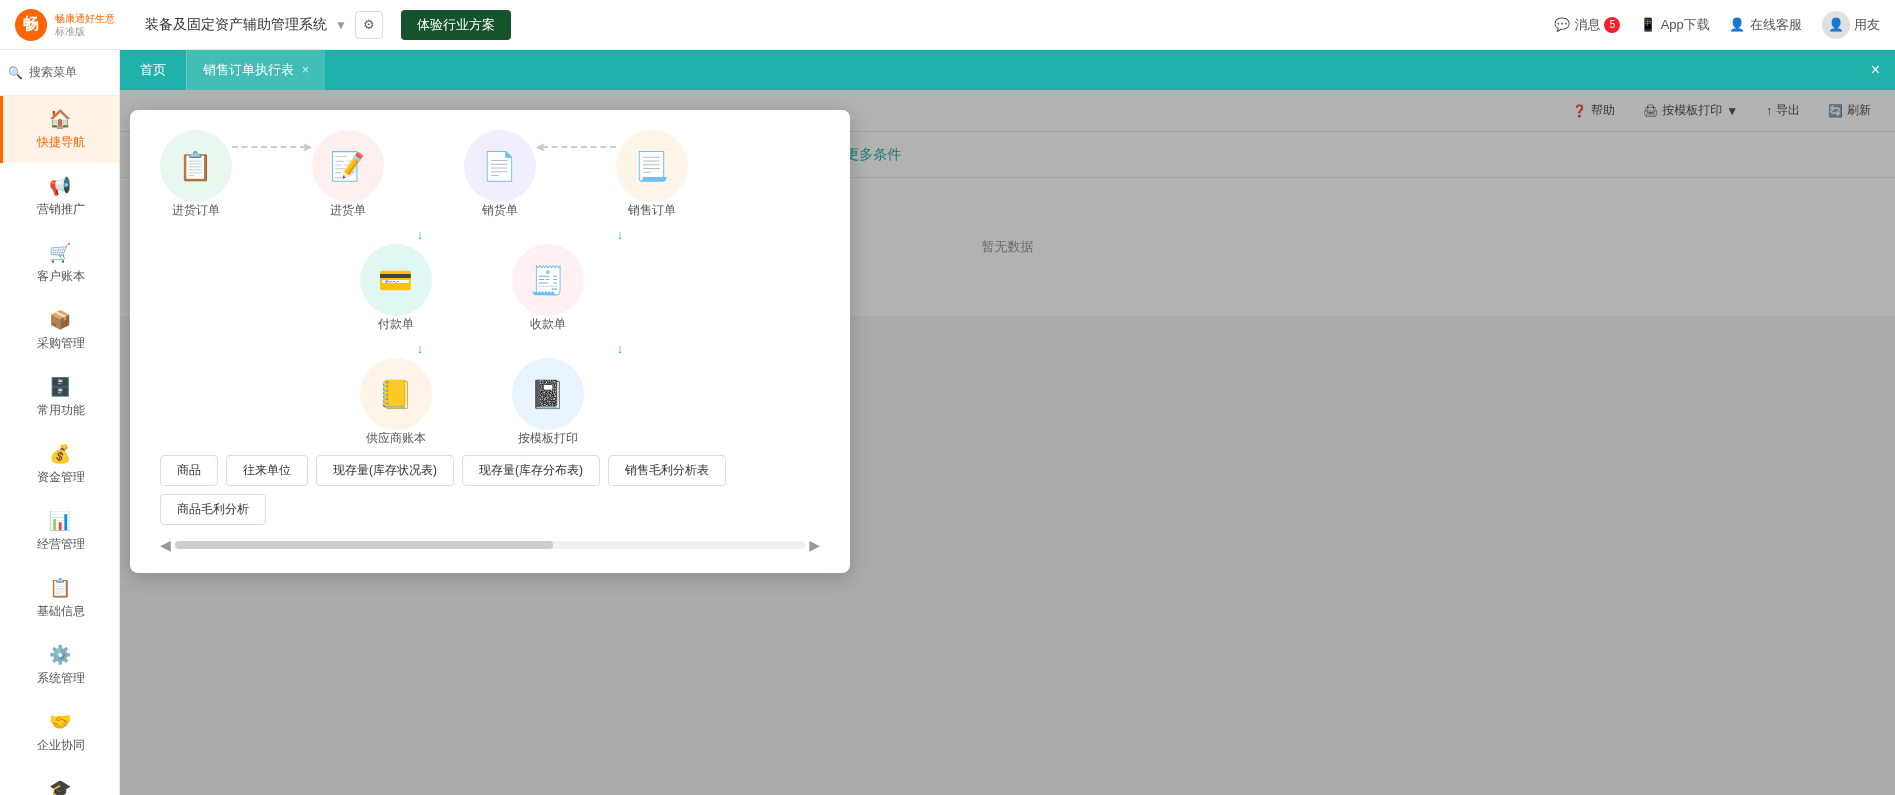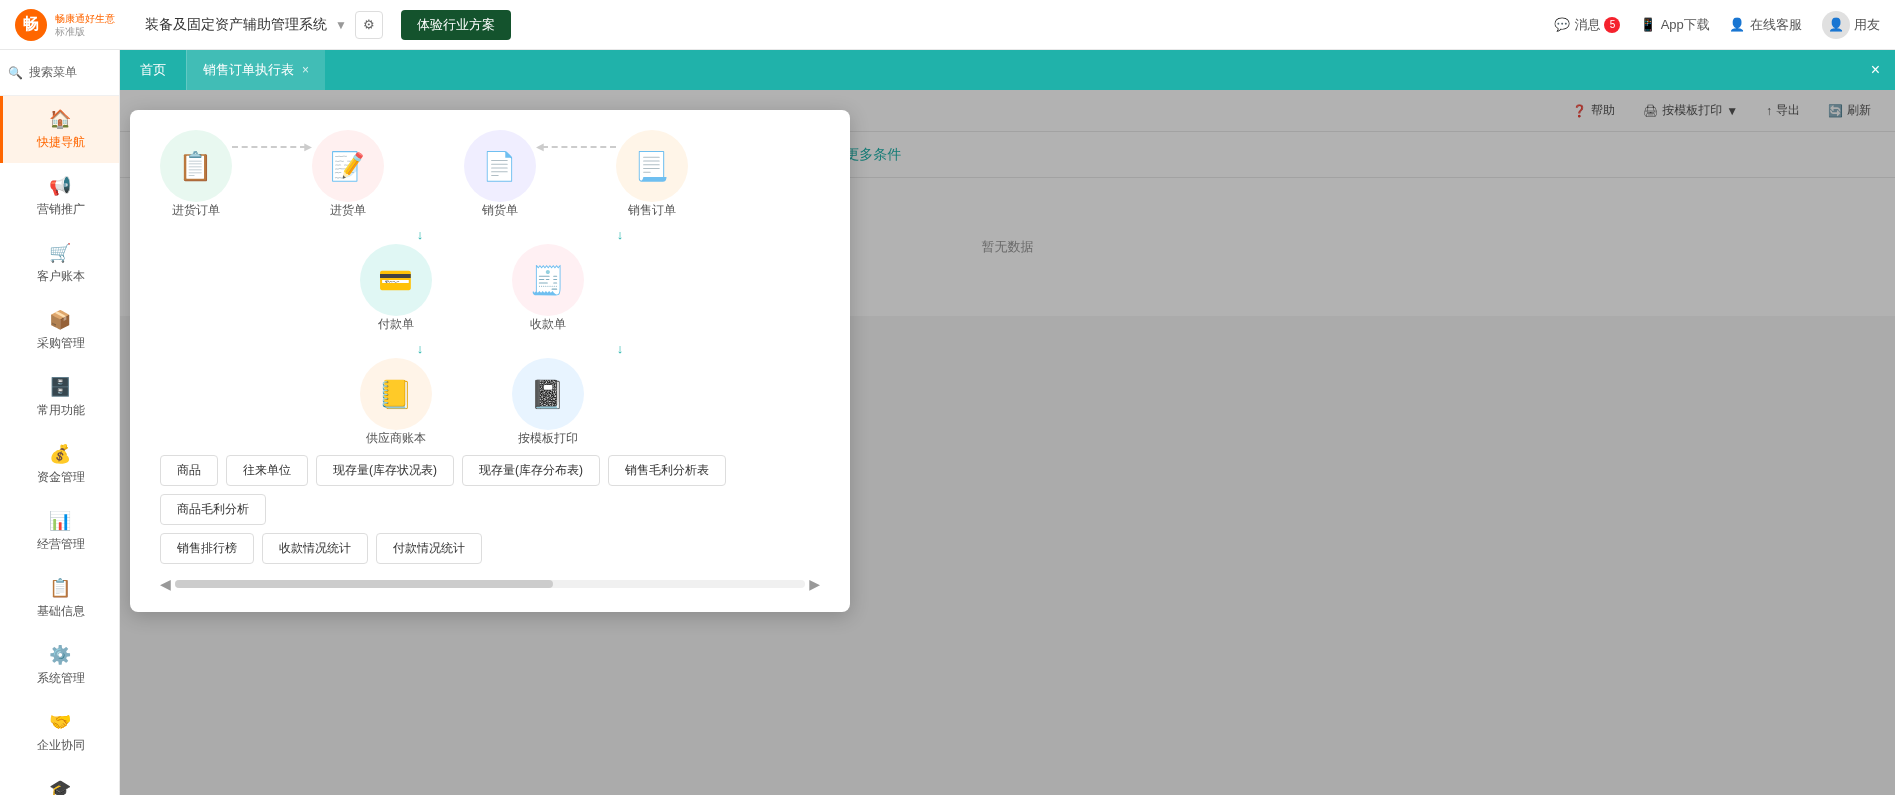--- a/index.html
+++ b/index.html
@@ -655,25 +655,20 @@
         </div>
 
         <div class="func-buttons-row">
           <button class="func-btn">商品</button>
           <button class="func-btn">往来单位</button>
           <button class="func-btn">现存量(库存状况表)</button>
           <button class="func-btn">现存量(库存分布表)</button>
           <button class="func-btn">销售毛利分析表</button>
           <button class="func-btn">商品毛利分析</button>
         </div>
-        <div class="func-buttons-row">
-          <button class="func-btn">销售排行榜</button>
-          <button class="func-btn">收款情况统计</button>
-          <button class="func-btn">付款情况统计</button>
-        </div>
 
         <div class="popup-scrollbar">
           <span class="scroll-arrow">◀</span>
           <div class="scroll-track">
             <div class="scroll-thumb"></div>
           </div>
           <span class="scroll-arrow">▶</span>
         </div>
 
       </div>

